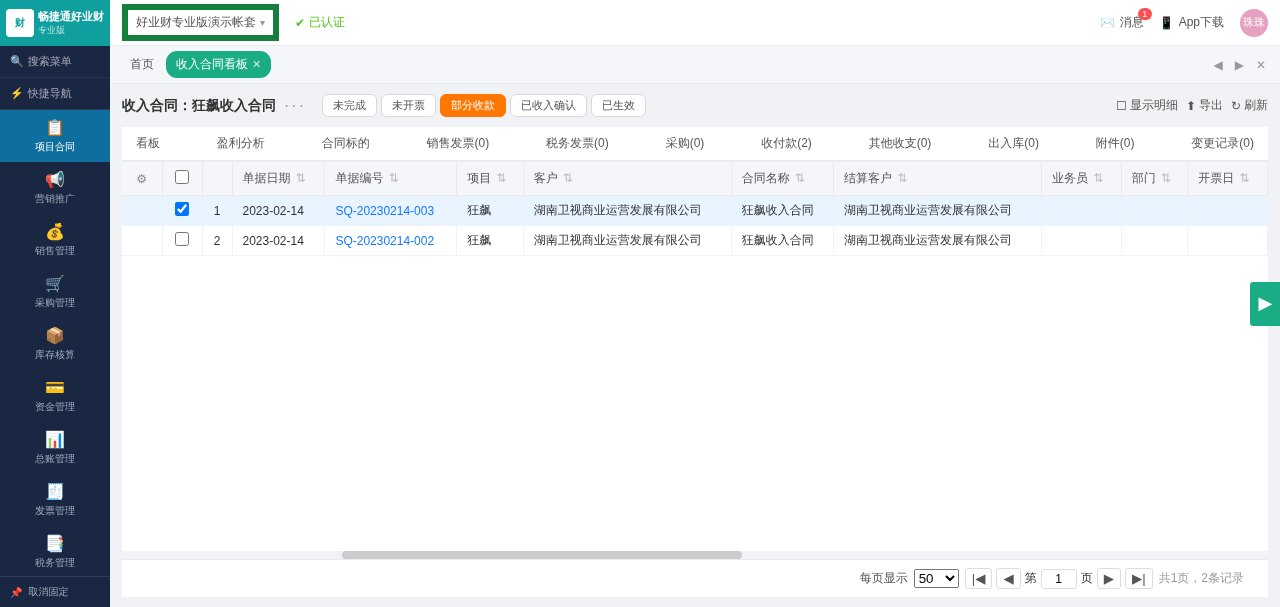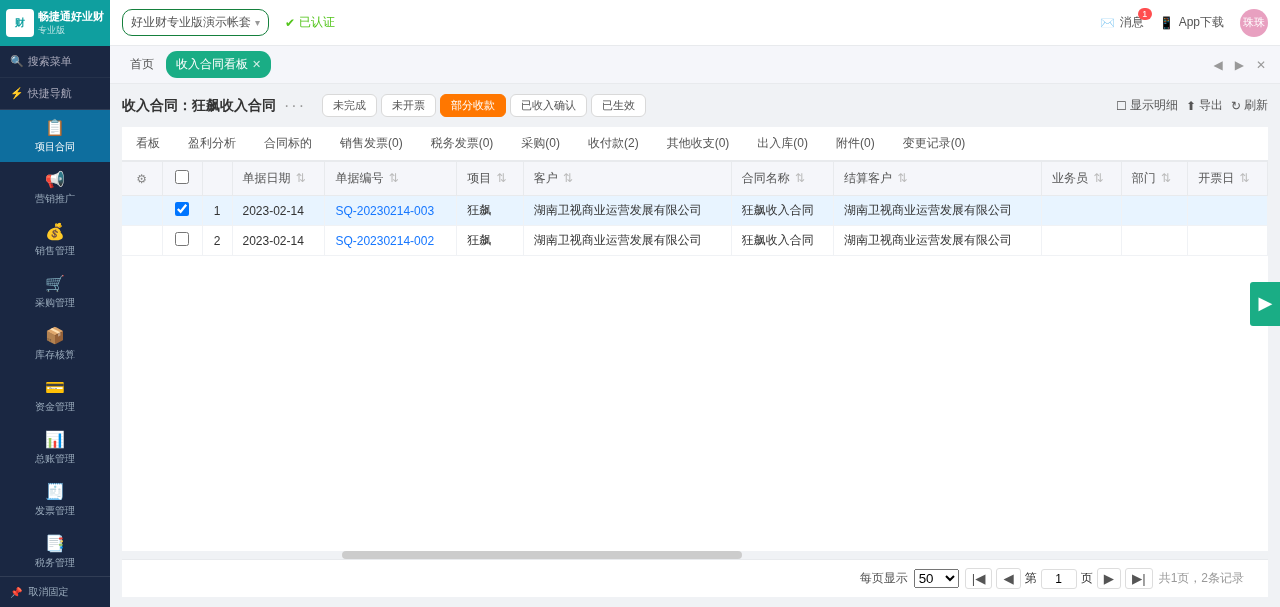--- a/index.html
+++ b/index.html
@@ -20,21 +20,21 @@
     .sidebar-items { flex: 1; overflow-y: auto; }
     .sidebar-items::-webkit-scrollbar { width: 2px; }
     .sidebar-bottom { border-top: 1px solid rgba(255,255,255,0.1); }
     .sidebar-bottom-item { display: flex; align-items: center; gap: 6px; padding: 8px 10px; color: #9ab; font-size: 10px; cursor: pointer; }
 
     
     .main { flex: 1; display: flex; flex-direction: column; height: 607px; overflow: hidden; }
 
     
     .topbar { height: 46px; background: white; display: flex; align-items: center; padding: 0 12px; border-bottom: 1px solid #e8eaed; gap: 8px; }
-    .topbar-selector { display: flex; align-items: center; gap: 4px; border: 1px solid #15803d; border-radius: 10px; padding: 4px 8px; font-size: 12px; color: #555; cursor: pointer; }
+    .topbar-selector { display: flex; align-items: center; gap: 4px; border: 6px solid #15803d; border-radius: 0; padding: 4px 8px; font-size: 12px; color: #555; cursor: pointer; }
     .topbar-selector-arrow { color: #999; font-size: 10px; }
     .topbar-certified { display: flex; align-items: center; gap: 4px; color: #52c41a; font-size: 12px; margin-left: 8px; }
     .topbar-certified-icon { color: #52c41a; }
     .topbar-spacer { flex: 1; }
     .topbar-actions { display: flex; align-items: center; gap: 16px; }
     .topbar-action { display: flex; align-items: center; gap: 4px; color: #555; font-size: 12px; cursor: pointer; position: relative; }
     .topbar-badge { background: #ff4d4f; color: white; border-radius: 8px; font-size: 9px; padding: 1px 4px; position: absolute; top: -6px; right: -8px; min-width: 14px; text-align: center; }
     .topbar-avatar { width: 28px; height: 28px; border-radius: 50%; background: #e8a0c0; display: flex; align-items: center; justify-content: center; color: white; font-size: 11px; }
 
     
@@ -52,21 +52,21 @@
     .contract-header { display: flex; align-items: center; gap: 8px; margin-bottom: 10px; }
     .contract-title { font-size: 14px; color: #333; font-weight: bold; }
     .contract-more { color: #999; cursor: pointer; font-size: 16px; letter-spacing: 2px; }
     .contract-status-btns { display: flex; gap: 4px; margin-left: 8px; }
     .status-btn { padding: 3px 10px; border: 1px solid #d9d9d9; border-radius: 6px; font-size: 11px; cursor: pointer; background: white; color: #555; }
     .status-btn.active { background: #ff7700; color: white; border-color: #ff7700; }
     .header-actions { margin-left: auto; display: flex; align-items: center; gap: 8px; }
     .header-action-btn { display: flex; align-items: center; gap: 3px; font-size: 12px; color: #555; cursor: pointer; }
 
     
-    .inner-tabs { display: flex; gap: 0; border-bottom: 2px solid #e8eaed; margin-bottom: 0; background: white; border-radius: 4px 4px 0 0; }
+    .inner-tabs { display: flex; gap: 0; border-bottom: 2px solid #e8eaed; margin-bottom: 0; background: white; border-radius: 4px 4px 0 0; justify-content: space-between; }
     .inner-tab { padding: 8px 14px; font-size: 12px; color: #555; cursor: pointer; border-bottom: 2px solid transparent; margin-bottom: -2px; white-space: nowrap; }
     .inner-tab.active { color: #1aad85; border-bottom-color: #1aad85; font-weight: bold; }
 
     
     .table-wrapper { background: white; flex: 1; overflow: hidden; display: flex; flex-direction: column; }
     .table-container { flex: 1; overflow: auto; }
     .data-table { width: 100%; border-collapse: collapse; font-size: 12px; }
     .data-table th { background: #f5f6fa; padding: 8px 10px; text-align: left; border-bottom: 1px solid #e8eaed; border-right: 1px solid #e8eaed; color: #555; font-weight: normal; white-space: nowrap; position: sticky; top: 0; z-index: 2; }
     .data-table th .sort-icon { color: #bbb; margin-left: 2px; }
     .data-table td { padding: 6px 10px; border-bottom: 1px solid #f0f2f5; border-right: 1px solid #f0f2f5; color: #333; white-space: nowrap; }

